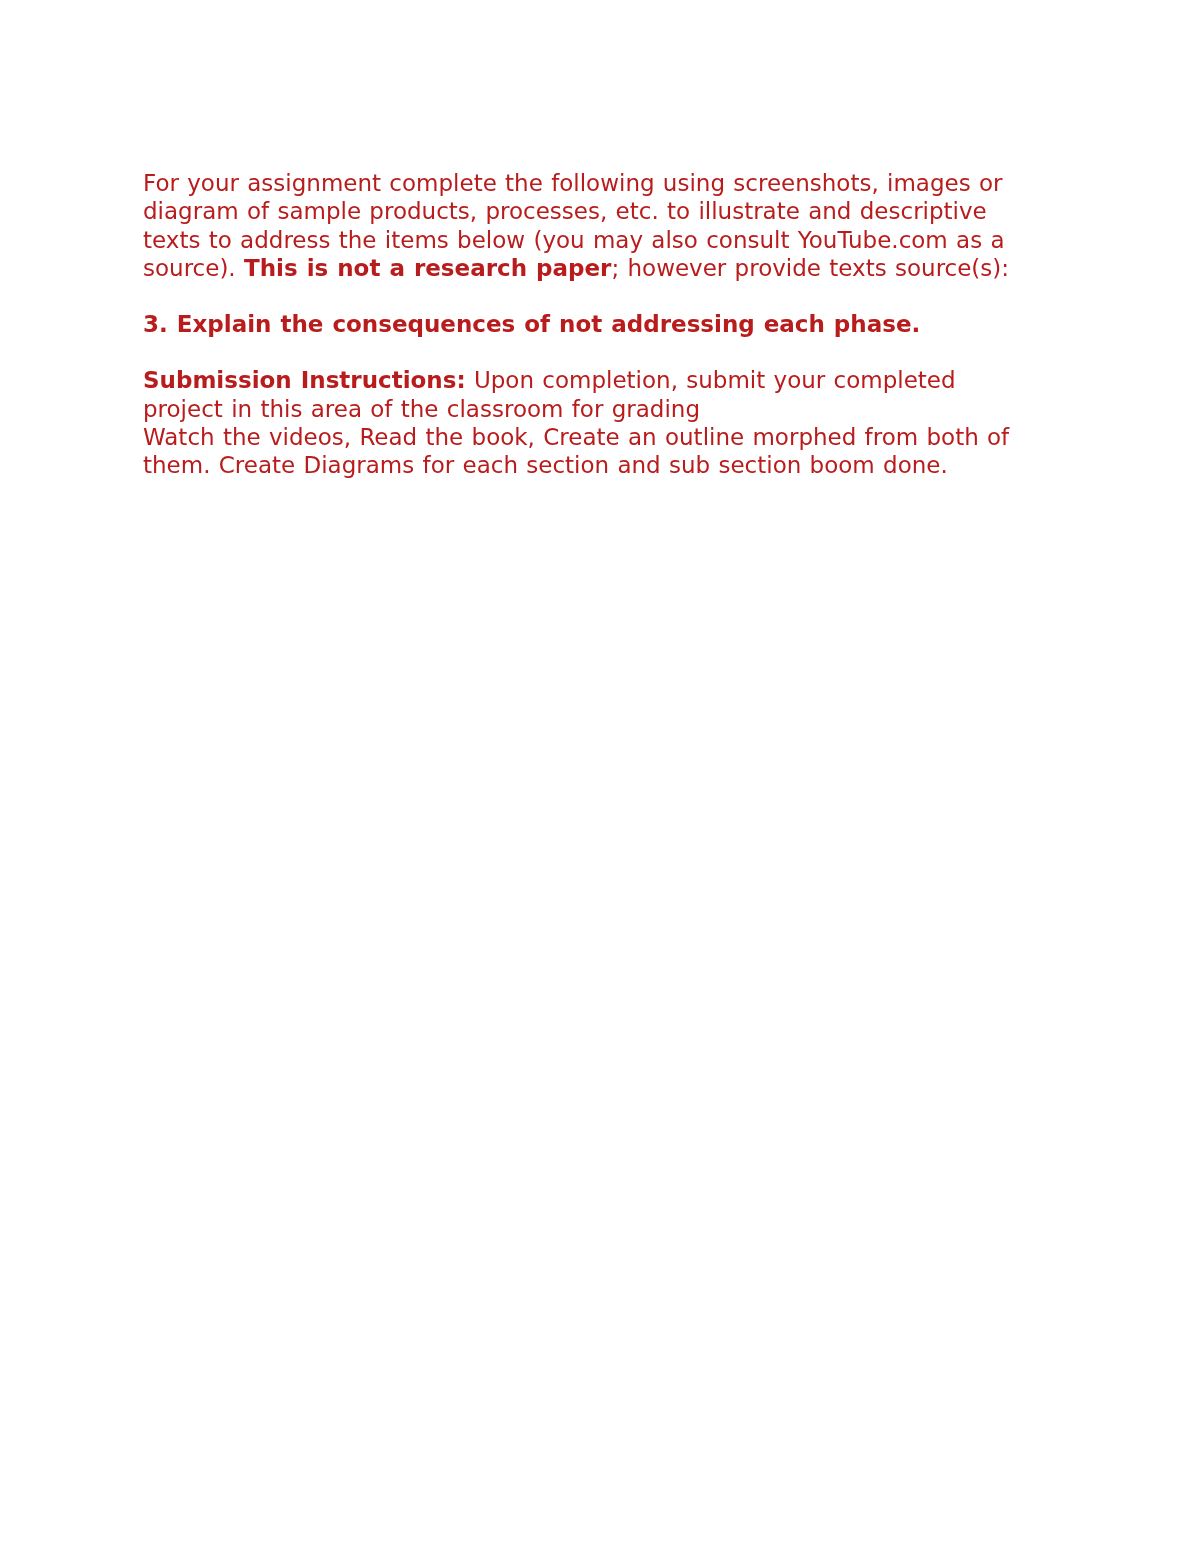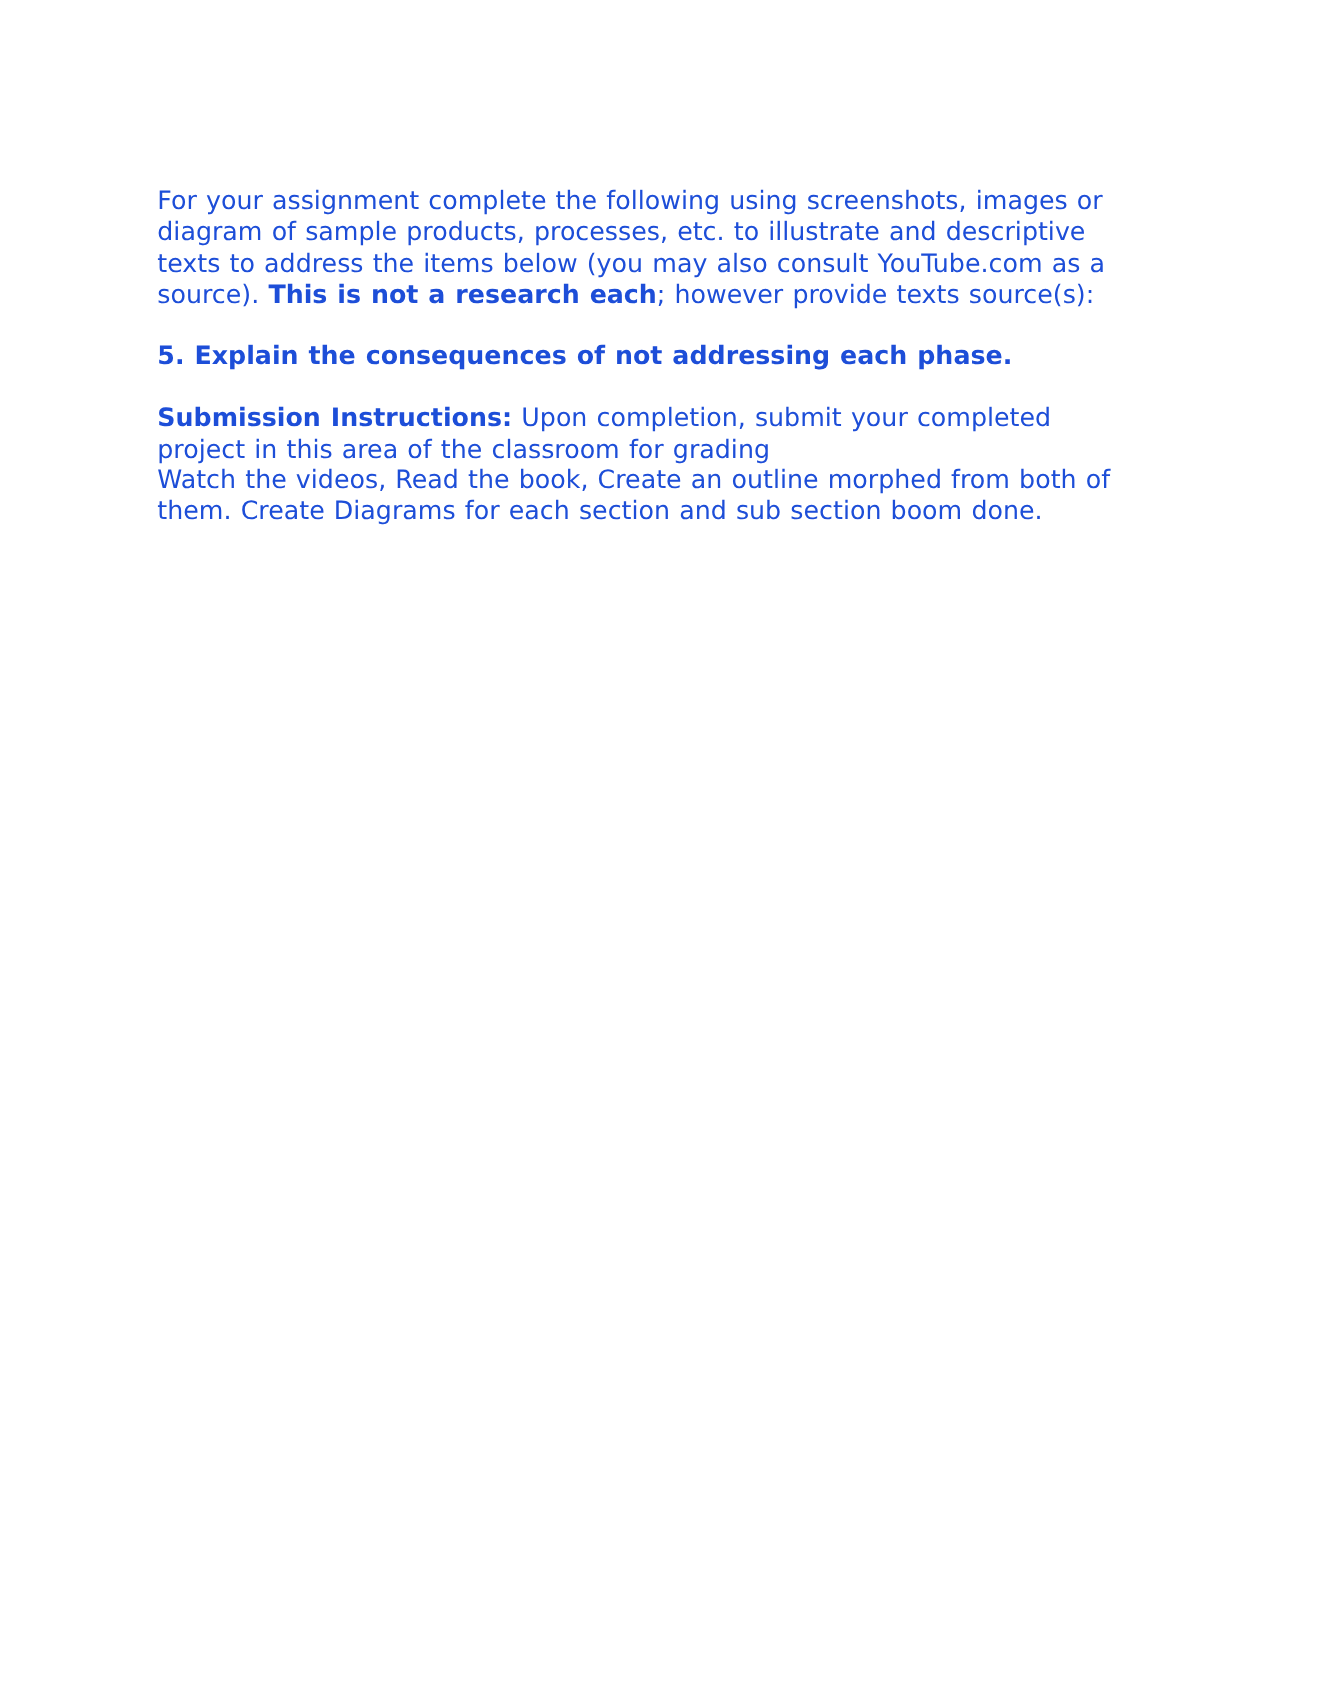--- a/index.html
+++ b/index.html
@@ -12,21 +12,21 @@
     height: 1553px;
     position: relative;
     overflow: hidden;
     font-family: "DejaVu Sans", "Liberation Sans", sans-serif;
   }
   .doc {
     position: absolute;
     left: 143px;
     top: 169px;
     width: 1010px;
-    color: #1d4ed8;
+    color: #b91c1c;
     font-size: 23px;
     line-height: 28.3px;
     word-spacing: 1px;
     letter-spacing: 0px;
   }
   .para {
     margin: 0 0 28px 0;
     white-space: pre-line;
   }
   .para:last-child {
@@ -39,19 +39,19 @@
     font-weight: bold;
   }
 </style>
 </head>
 <body>
 
 <main class="doc">
   <p class="para"><span class="run">For your assignment complete the following using screenshots, images or
 diagram of sample products, processes, etc. to illustrate and descriptive
 texts to address the items below (you may also consult YouTube.com as a
-source). </span><span class="run bold">This is not a research each</span><span class="run">; however provide texts source(s):</span></p>
-  <p class="para"><span class="run bold">5. Explain the consequences of not addressing each phase.</span></p>
+source). </span><span class="run bold">This is not a research paper</span><span class="run">; however provide texts source(s):</span></p>
+  <p class="para"><span class="run bold">3. Explain the consequences of not addressing each phase.</span></p>
   <p class="para"><span class="run bold">Submission Instructions:</span><span class="run"> Upon completion, submit your completed
 project in this area of the classroom for grading
 Watch the videos, Read the book, Create an outline morphed from both of
 them. Create Diagrams for each section and sub section boom done.</span></p>
 </main>
 
 </body></html>

